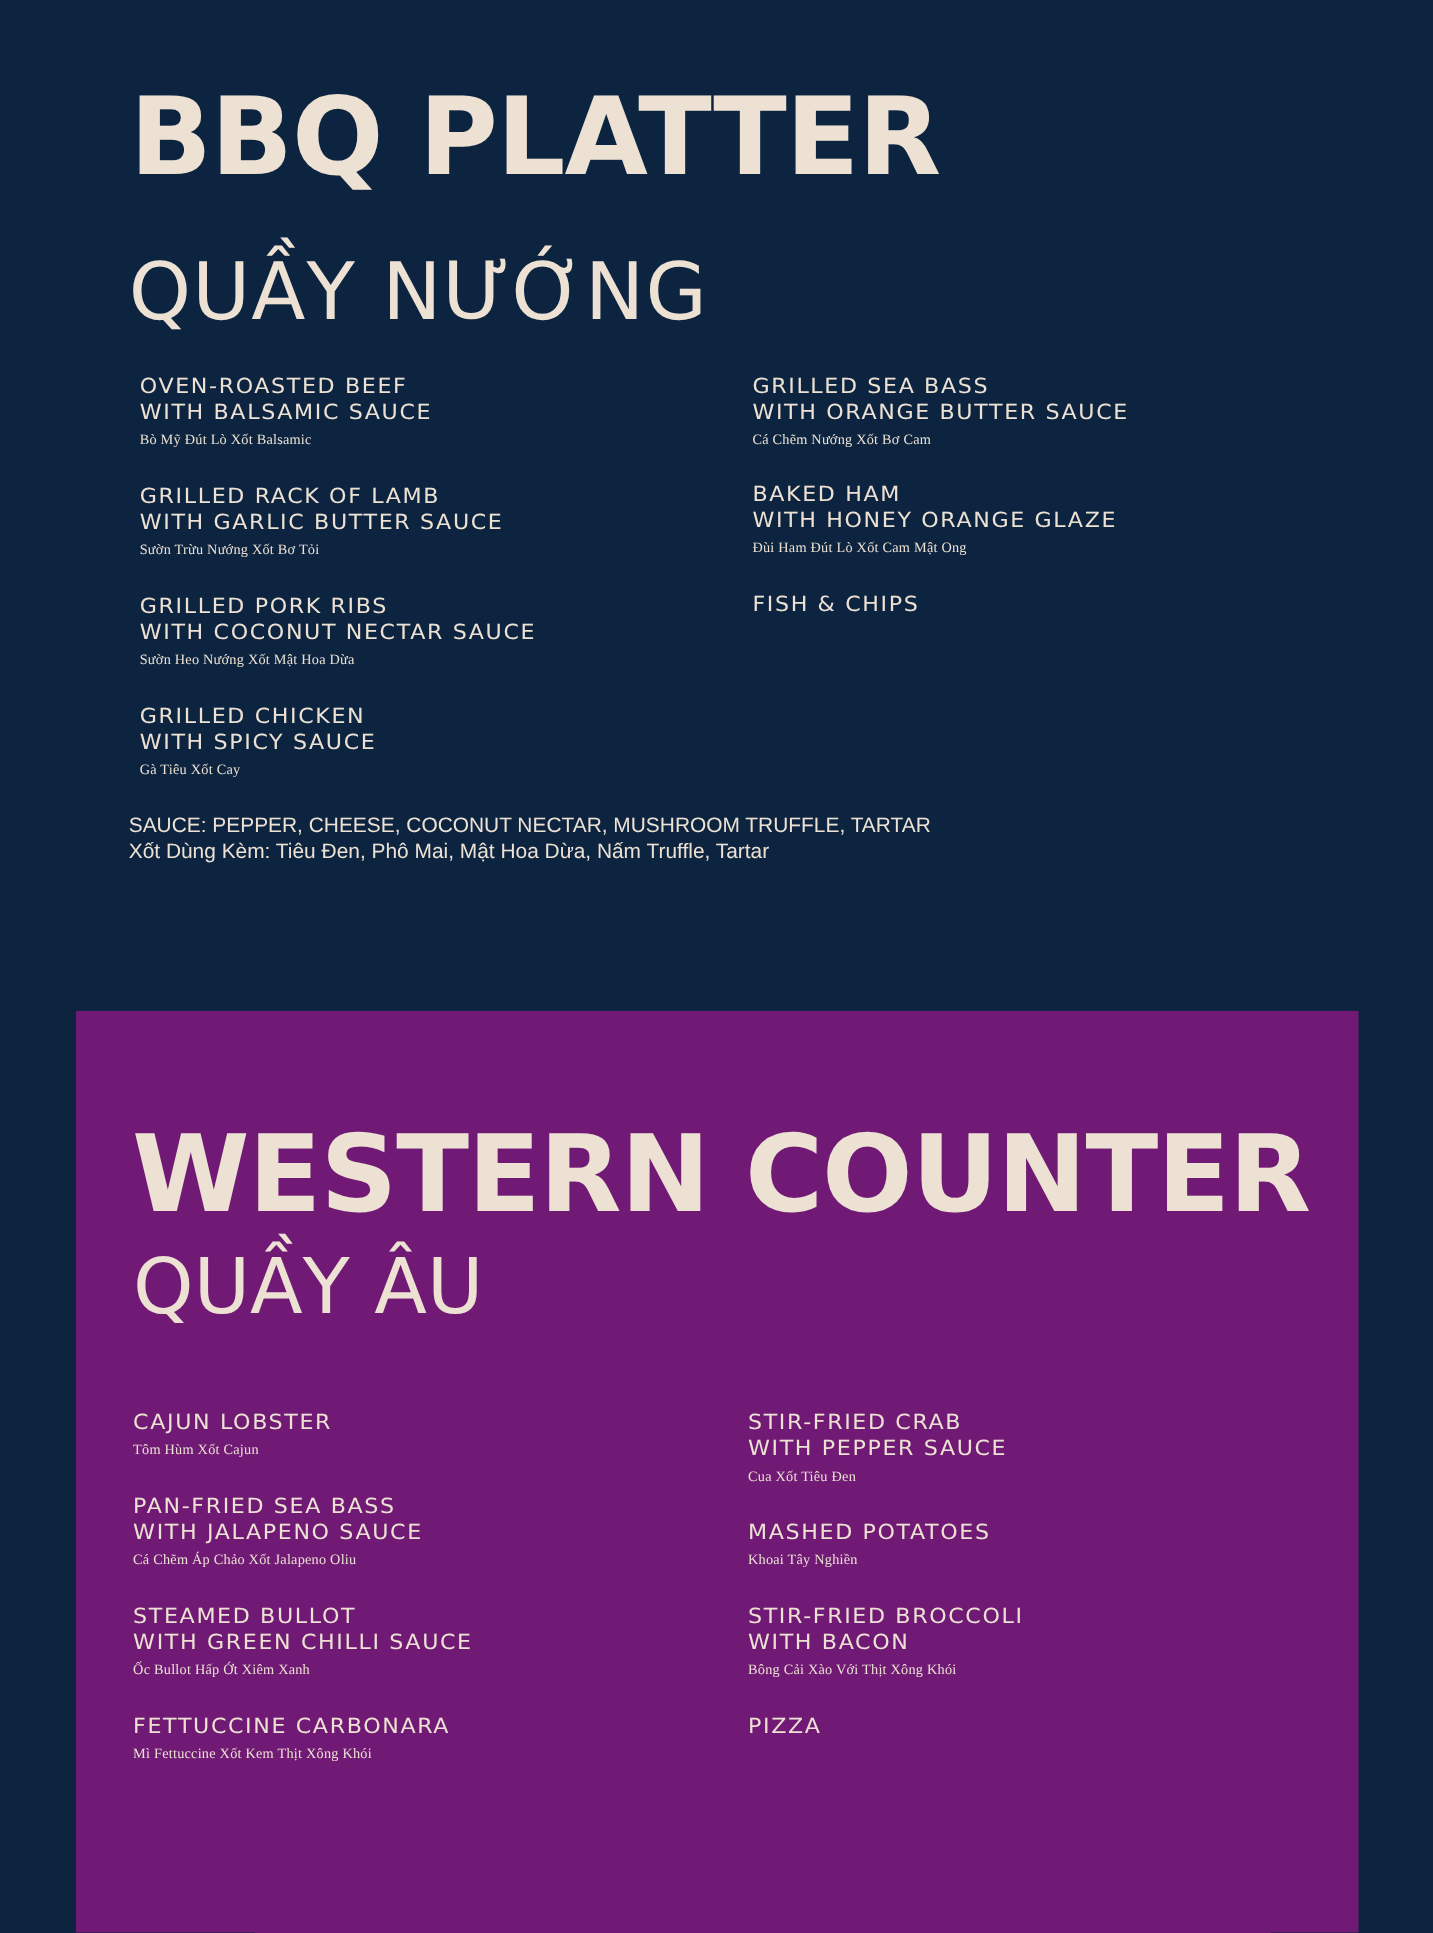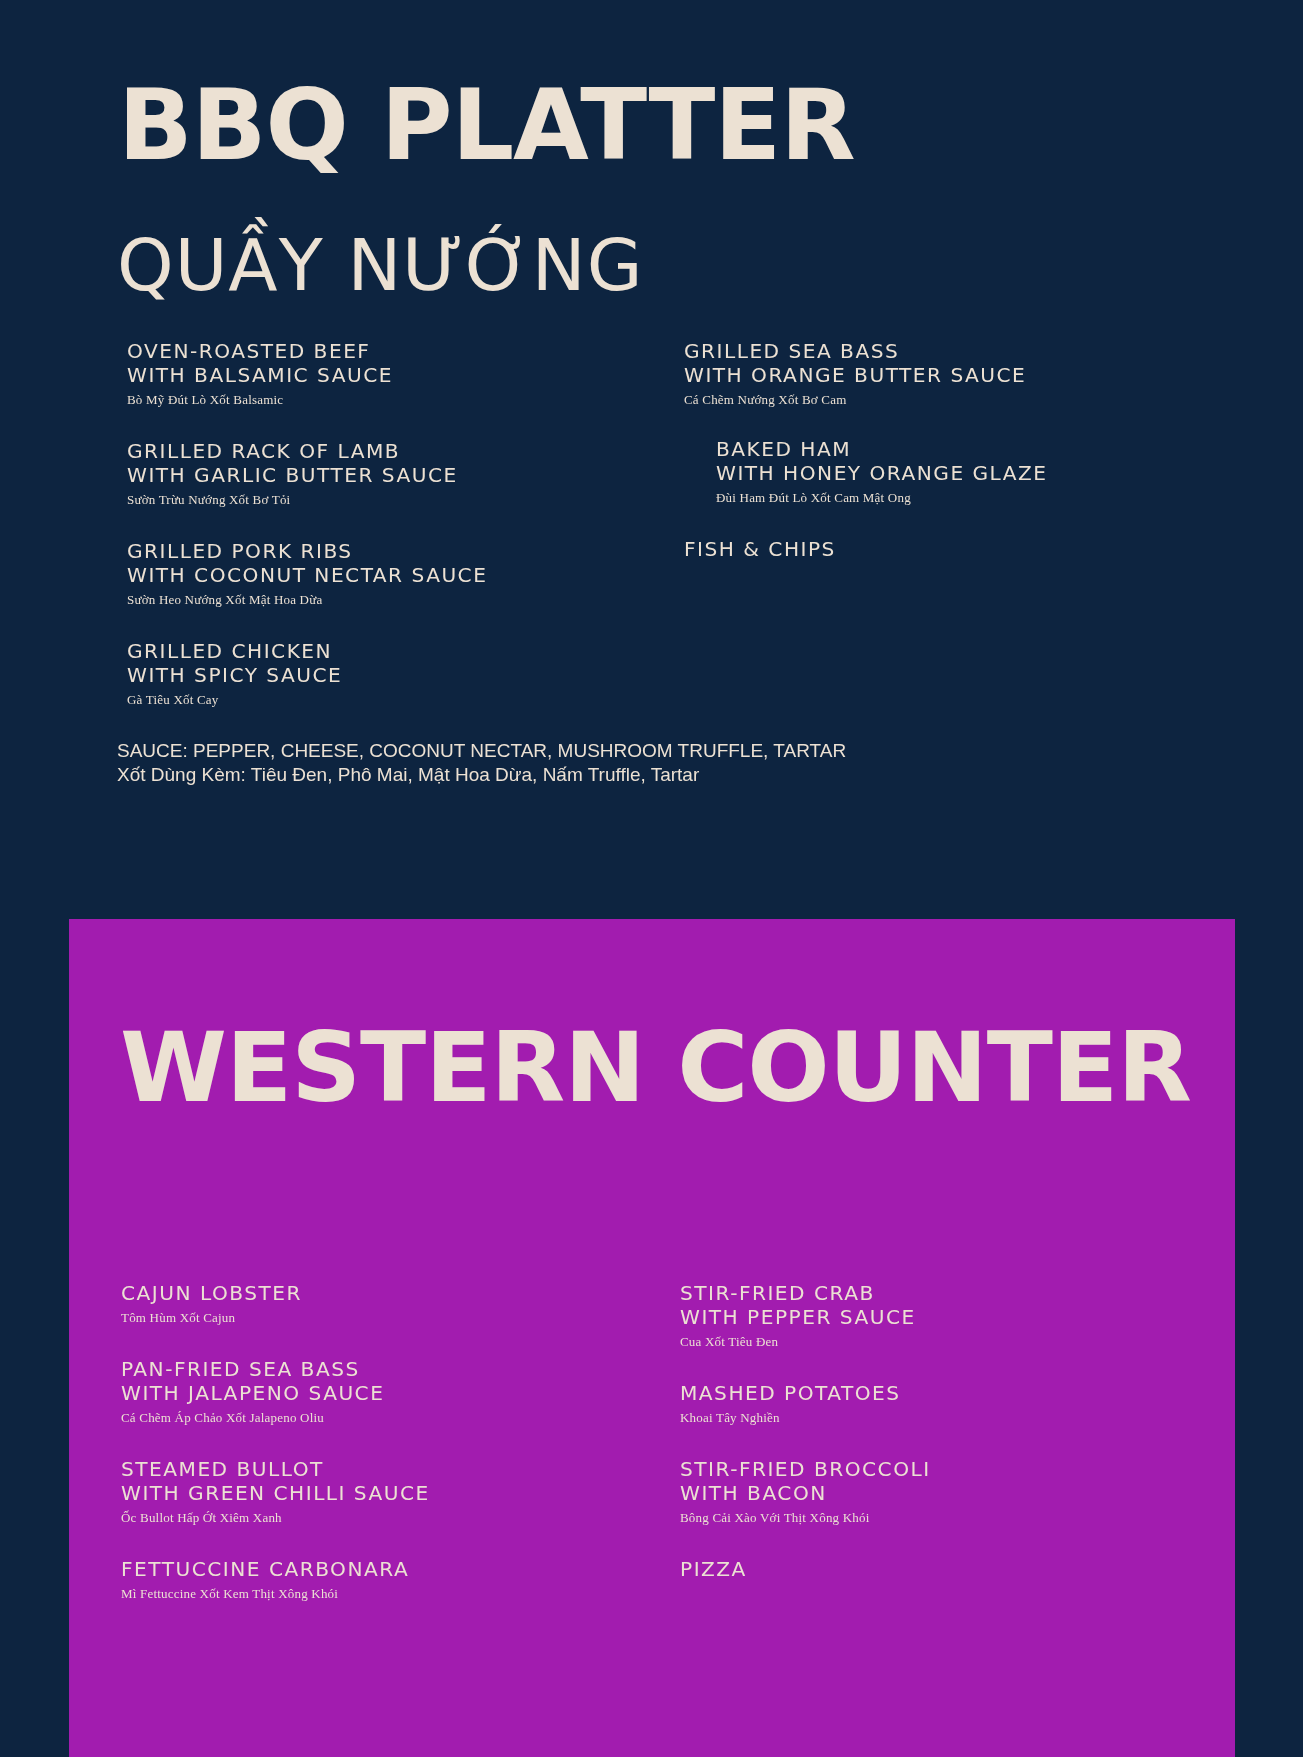--- a/index.html
+++ b/index.html
@@ -54,21 +54,21 @@
     font-size: 19px;
     line-height: 24px;
     white-space: nowrap;
   }
   .red-box {
     position: absolute;
     left: 69px;
     top: 919px;
     width: 1166px;
     height: 838px;
-    background: #a21caf;
+    background: #701a75;
   }
 </style>
 </head>
 <body>
 
 <div>
   <div class="title-en" style="left:118px; top:76px; font-size:98px;">BBQ PLATTER</div>
   <div class="title-vi" style="left:117px; top:193px; font-size:72px; letter-spacing:1px;margin-top:36px;">QUẦY NƯỚNG</div>
 
   <div class="col" style="left:127px; top:339px;">
@@ -93,38 +93,39 @@
       <div class="item-vi">Gà Tiêu Xốt Cay</div>
     </div>
   </div>
 
   <div class="col" style="left:684px; top:339px;">
     <div class="item">
       <div class="item-en">GRILLED SEA BASS
 WITH ORANGE BUTTER SAUCE</div>
       <div class="item-vi">Cá Chẽm Nướng Xốt Bơ Cam</div>
     </div>
-    <div class="item" style="margin-top:-2px;margin-left:32px;">
+    <div class="item" style="margin-top:-2px;">
       <div class="item-en">BAKED HAM
 WITH HONEY ORANGE GLAZE</div>
       <div class="item-vi">Đùi Ham Đút Lò Xốt Cam Mật Ong</div>
     </div>
     <div class="item">
       <div class="item-en">FISH &amp; CHIPS</div>
     </div>
   </div>
 
   <div class="sauce">
     <div>SAUCE: PEPPER, CHEESE, COCONUT NECTAR, MUSHROOM TRUFFLE, TARTAR</div>
     <div>Xốt Dùng Kèm: Tiêu Đen, Phô Mai, Mật Hoa Dừa, Nấm Truffle, Tartar</div>
   </div>
 </div>
 
 <div class="red-box">
   <div class="title-en" style="left:51px; top:100px; font-size:97px; letter-spacing:-1px;">WESTERN COUNTER</div>
+  <div class="title-vi" style="left:52px; top:216px; font-size:70px;">QUẦY ÂU</div>
 
   <div class="col" style="left:52px; top:362px;">
     <div class="item">
       <div class="item-en">CAJUN LOBSTER</div>
       <div class="item-vi">Tôm Hùm Xốt Cajun</div>
     </div>
     <div class="item">
       <div class="item-en">PAN-FRIED SEA BASS
 WITH JALAPENO SAUCE</div>
       <div class="item-vi">Cá Chẽm Áp Chảo Xốt Jalapeno Oliu</div>

